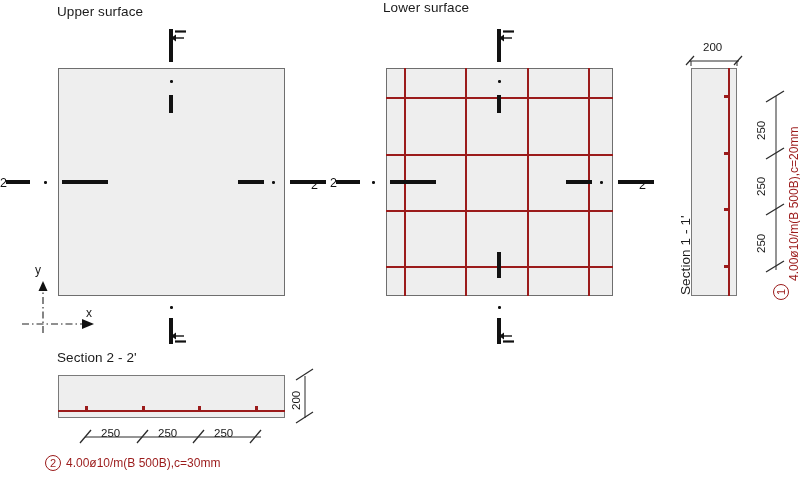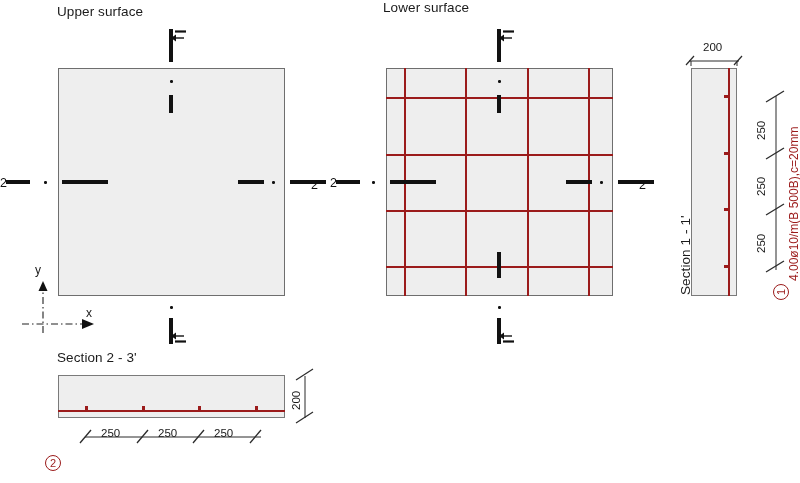--- a/index.html
+++ b/index.html
@@ -175,21 +175,21 @@
       <path d="M6 184 L24 173" stroke="#2b2b2b" stroke-width="1.3" fill="none"></path>
     </svg>
   </div>
   <div class="abs dimtxt rot90" style="left:755px;top:140px;">250</div>
   <div class="abs dimtxt rot90" style="left:755px;top:196px;">250</div>
   <div class="abs dimtxt rot90" style="left:755px;top:253px;">250</div>
 
   <div class="abs circnum rot" style="left:773px;top:284px;">1</div>
   <div class="abs redtxt rot90" style="left:787px;top:281px;">4.00ø10/m(B 500B),c=20mm</div>
 
-  <div class="abs title" style="left:57px;top:350px;">Section 2 - 3'</div>
+  <div class="abs title" style="left:57px;top:350px;">Section 2 - 2'</div>
 
   <div class="abs secbody" style="left:58px;top:375px;width:227px;height:43px;"></div>
   <div class="abs rb-h" style="left:58px;top:410px;width:227px;height:2.2px;"></div>
   <div class="abs" style="left:85px;top:406px;width:3.2px;height:5px;background:#9b1b1b;"></div>
   <div class="abs" style="left:142px;top:406px;width:3.2px;height:5px;background:#9b1b1b;"></div>
   <div class="abs" style="left:198px;top:406px;width:3.2px;height:5px;background:#9b1b1b;"></div>
   <div class="abs" style="left:255px;top:406px;width:3.2px;height:5px;background:#9b1b1b;"></div>
 
   <div class="abs" style="left:288px;top:366px;width:26px;height:60px;">
     <svg width="26" height="60">
@@ -207,14 +207,15 @@
       <path d="M65 21 L76 8" stroke="#2b2b2b" stroke-width="1.3" fill="none"></path>
       <path d="M121 21 L132 8" stroke="#2b2b2b" stroke-width="1.3" fill="none"></path>
       <path d="M178 21 L189 8" stroke="#2b2b2b" stroke-width="1.3" fill="none"></path>
     </svg>
   </div>
   <div class="abs dimtxt" style="left:101px;top:427px;">250</div>
   <div class="abs dimtxt" style="left:158px;top:427px;">250</div>
   <div class="abs dimtxt" style="left:214px;top:427px;">250</div>
 
   <div class="abs circnum" style="left:45px;top:455px;">2</div>
+  <div class="abs redtxt" style="left:66px;top:456px;">4.00ø10/m(B 500B),c=30mm</div>
 
 </div>
 
 </body></html>

